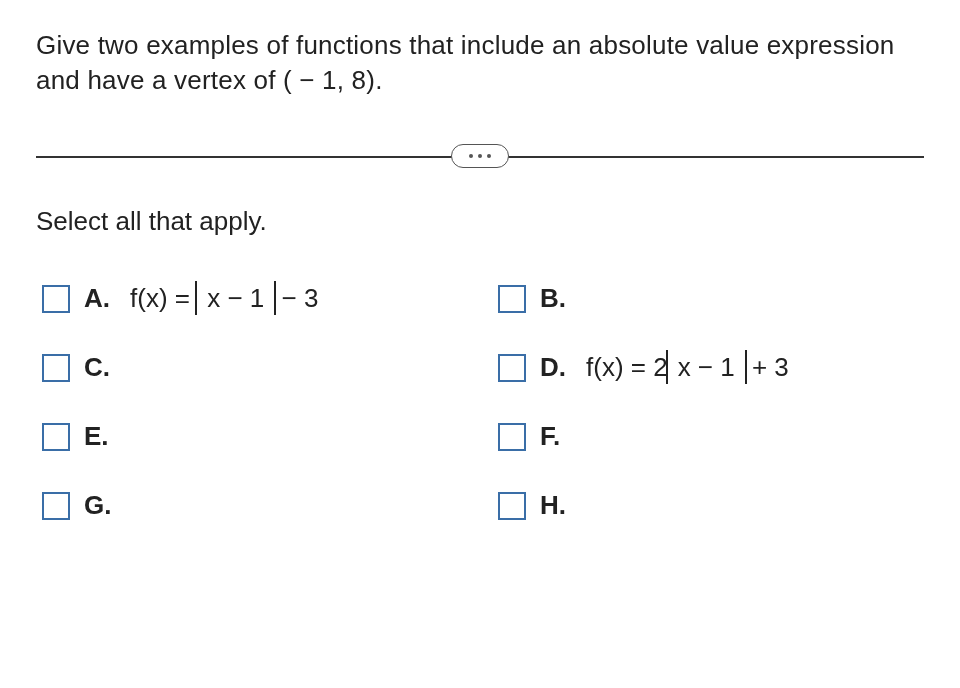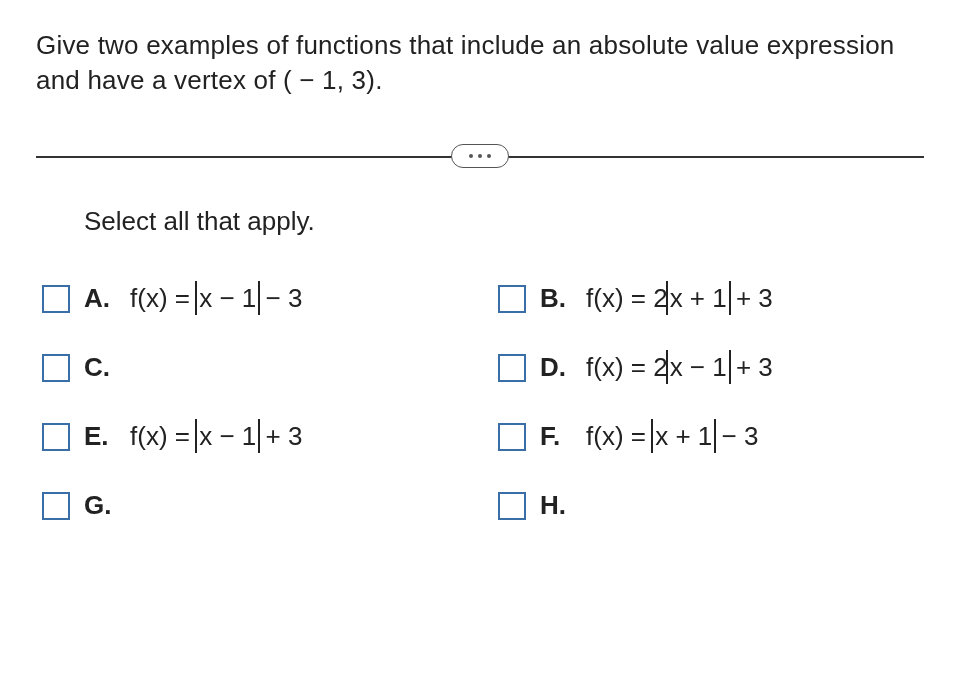--- a/index.html
+++ b/index.html
@@ -45,21 +45,20 @@
     gap: 5px;
   }
   .dots-pill .dot {
     width: 4px;
     height: 4px;
     background: #555;
     border-radius: 50%;
   }
   .instruction {
     margin-bottom: 46px;
-    margin-left: 48px;
   }
   .options {
     display: grid;
     grid-template-columns: 1fr 1fr;
     column-gap: 30px;
     row-gap: 38px;
     padding-left: 6px;
   }
   .option {
     display: flex;
@@ -75,37 +74,37 @@
   .option .letter {
     font-weight: bold;
     width: 32px;
     flex-shrink: 0;
   }
   .option .formula {
     white-space: nowrap;
   }
   .abs {
     position: relative;
-    padding: 0 2px;
+    padding: 0 10px;
   }
   .abs::before, .abs::after {
     content: "";
     position: absolute;
     top: -2px;
     bottom: -2px;
     width: 2px;
     background: #222;
   }
   .abs::before { left: -2px; }
   .abs::after { right: -2px; }
 </style>
 </head>
 <body>
 
-<div class="question">Give two examples of functions that include an absolute value expression and have a vertex of ( − 1, 3).</div>
+<div class="question">Give two examples of functions that include an absolute value expression and have a vertex of ( − 1, 8).</div>
 
 <div class="divider-wrap">
   <div class="divider-line"></div>
   <div class="dots-pill">
     <span class="dot"></span>
       <span class="dot"></span>
       <span class="dot"></span>
   </div>
 </div>
 
@@ -115,44 +114,41 @@
 
   <div class="option">
     <div class="checkbox"></div>
     <span class="letter">A.</span>
     <span class="formula"><span>f(x) = </span><span class="abs">x − 1</span><span> − 3</span></span>
   </div>
 
   <div class="option">
     <div class="checkbox"></div>
     <span class="letter">B.</span>
-    <span class="formula"><span>f(x) = 2</span><span class="abs">x + 1</span><span> + 3</span></span>
   </div>
 
   <div class="option">
     <div class="checkbox"></div>
     <span class="letter">C.</span>
   </div>
 
   <div class="option">
     <div class="checkbox"></div>
     <span class="letter">D.</span>
     <span class="formula"><span>f(x) = 2</span><span class="abs">x − 1</span><span> + 3</span></span>
   </div>
 
   <div class="option">
     <div class="checkbox"></div>
     <span class="letter">E.</span>
-    <span class="formula"><span>f(x) = </span><span class="abs">x − 1</span><span> + 3</span></span>
   </div>
 
   <div class="option">
     <div class="checkbox"></div>
     <span class="letter">F.</span>
-    <span class="formula"><span>f(x) = </span><span class="abs">x + 1</span><span> − 3</span></span>
   </div>
 
   <div class="option">
     <div class="checkbox"></div>
     <span class="letter">G.</span>
   </div>
 
   <div class="option">
     <div class="checkbox"></div>
     <span class="letter">H.</span>

